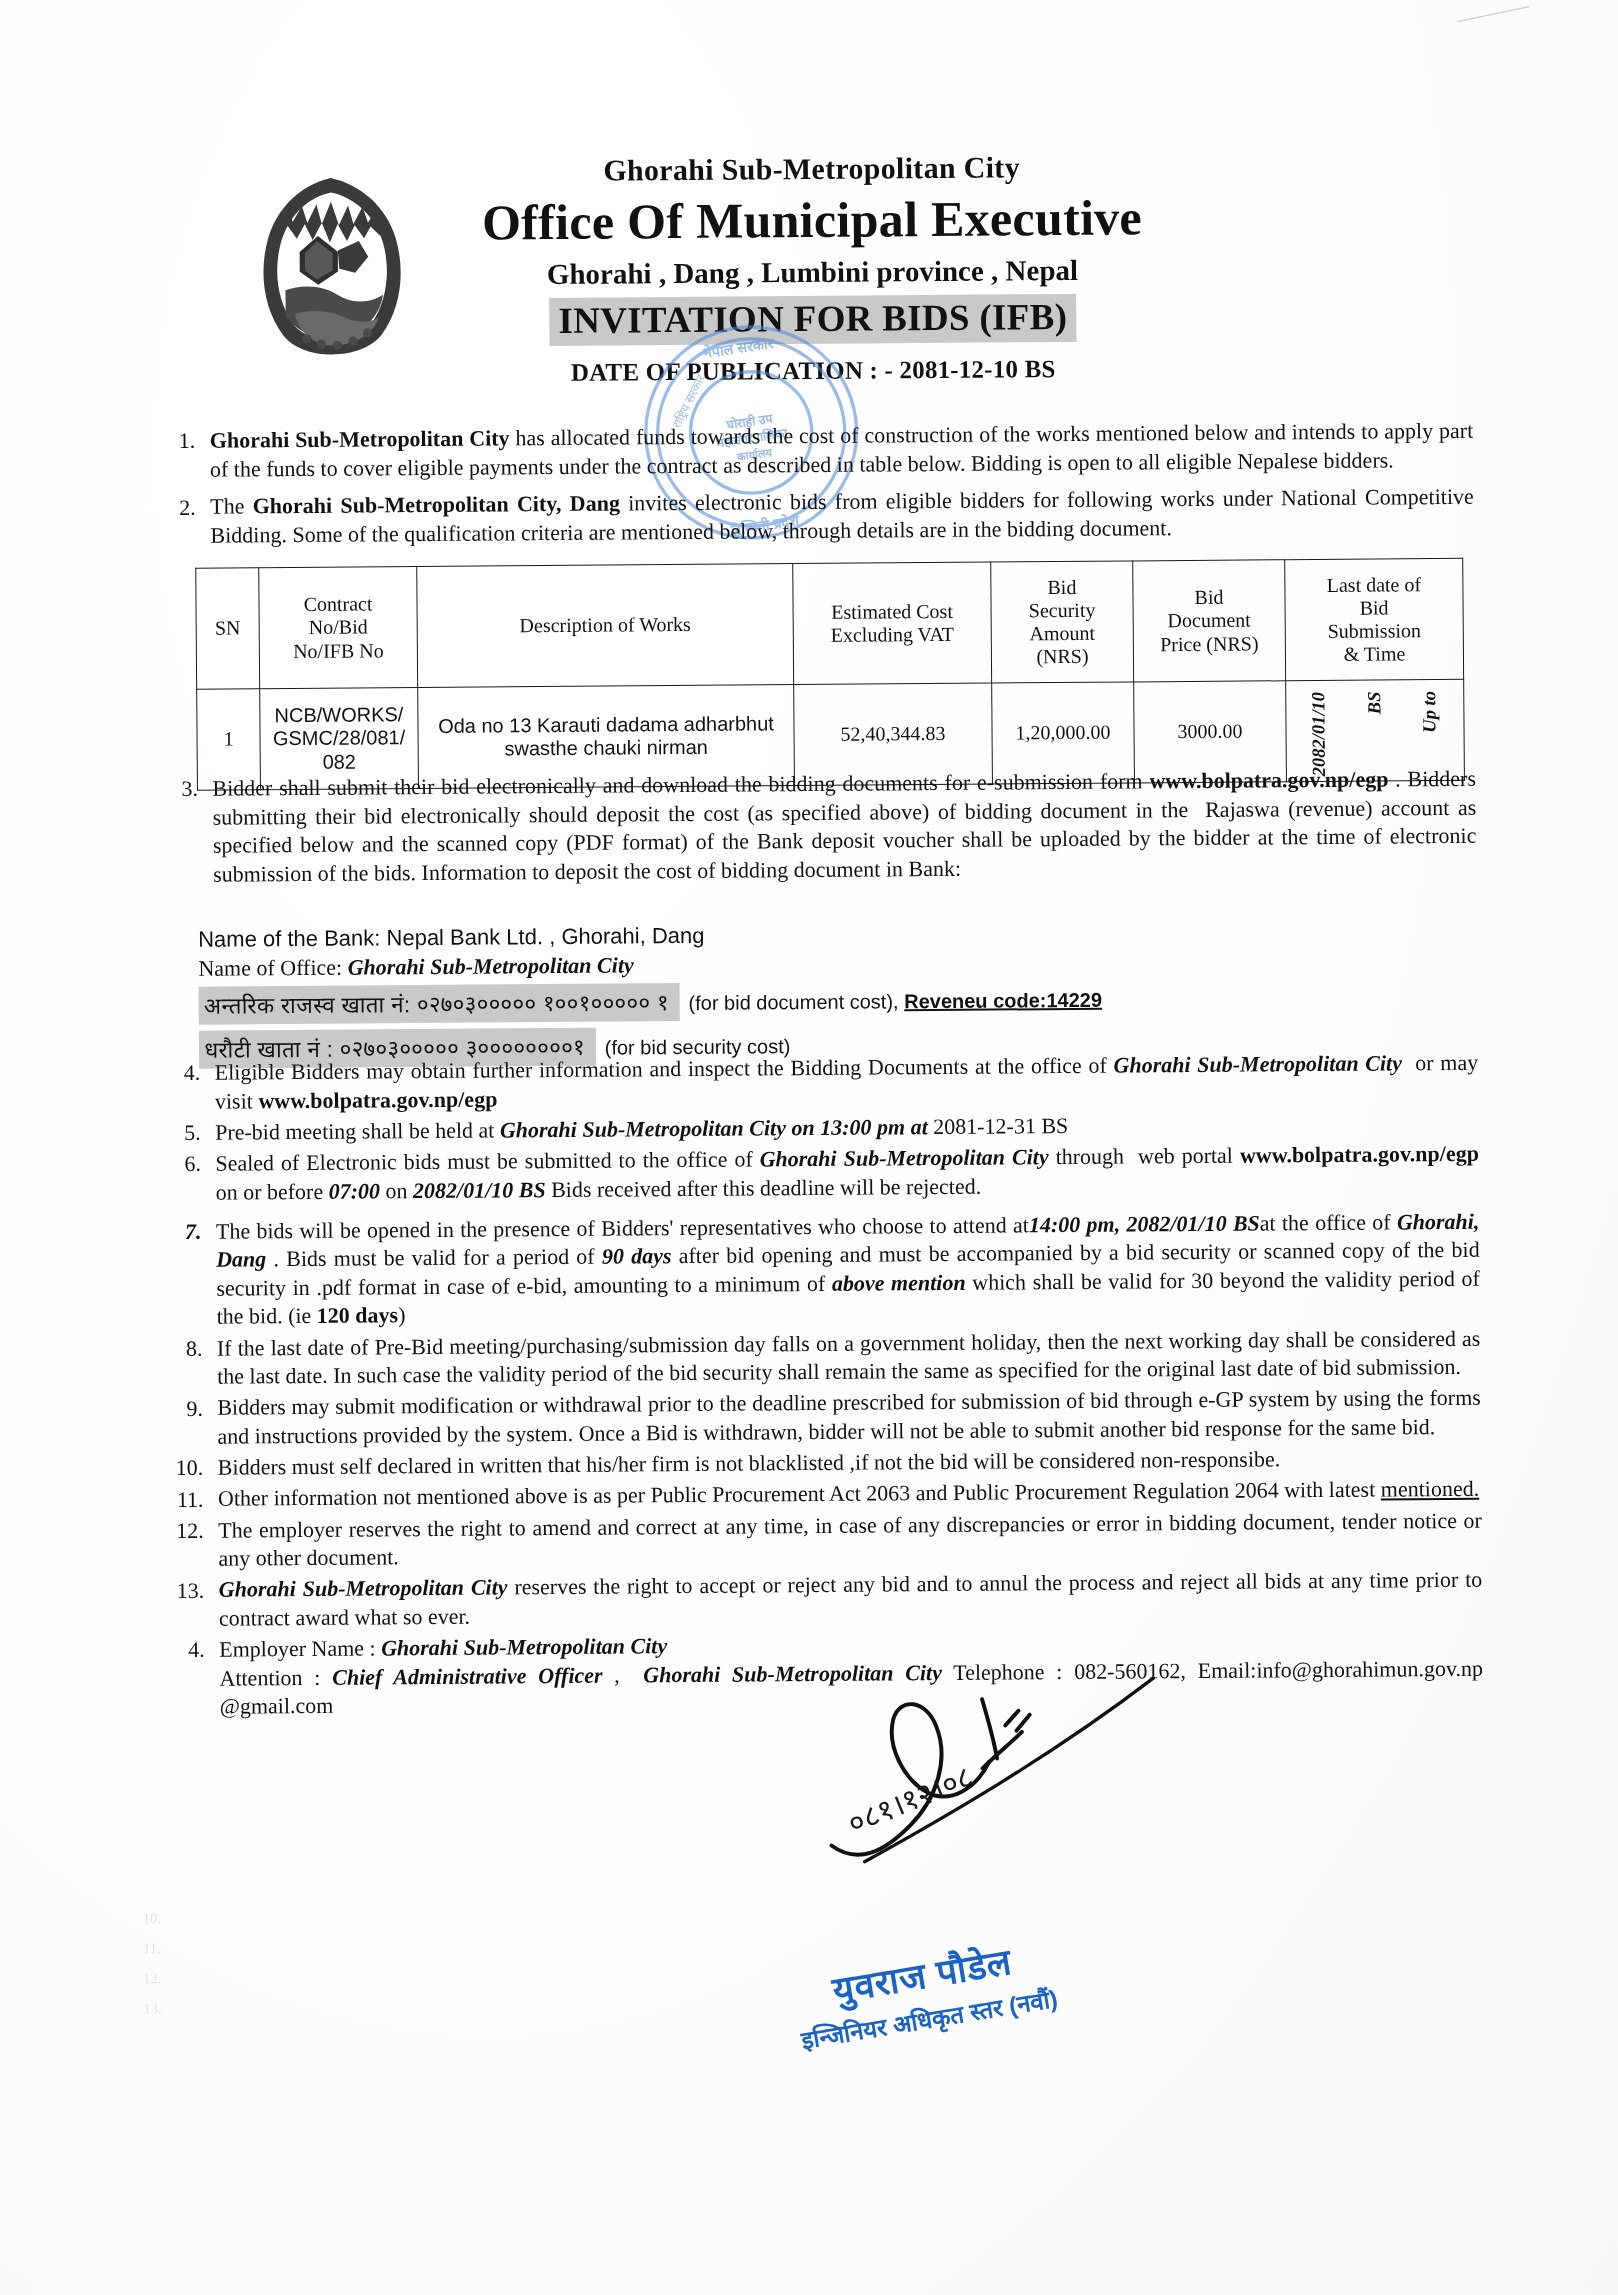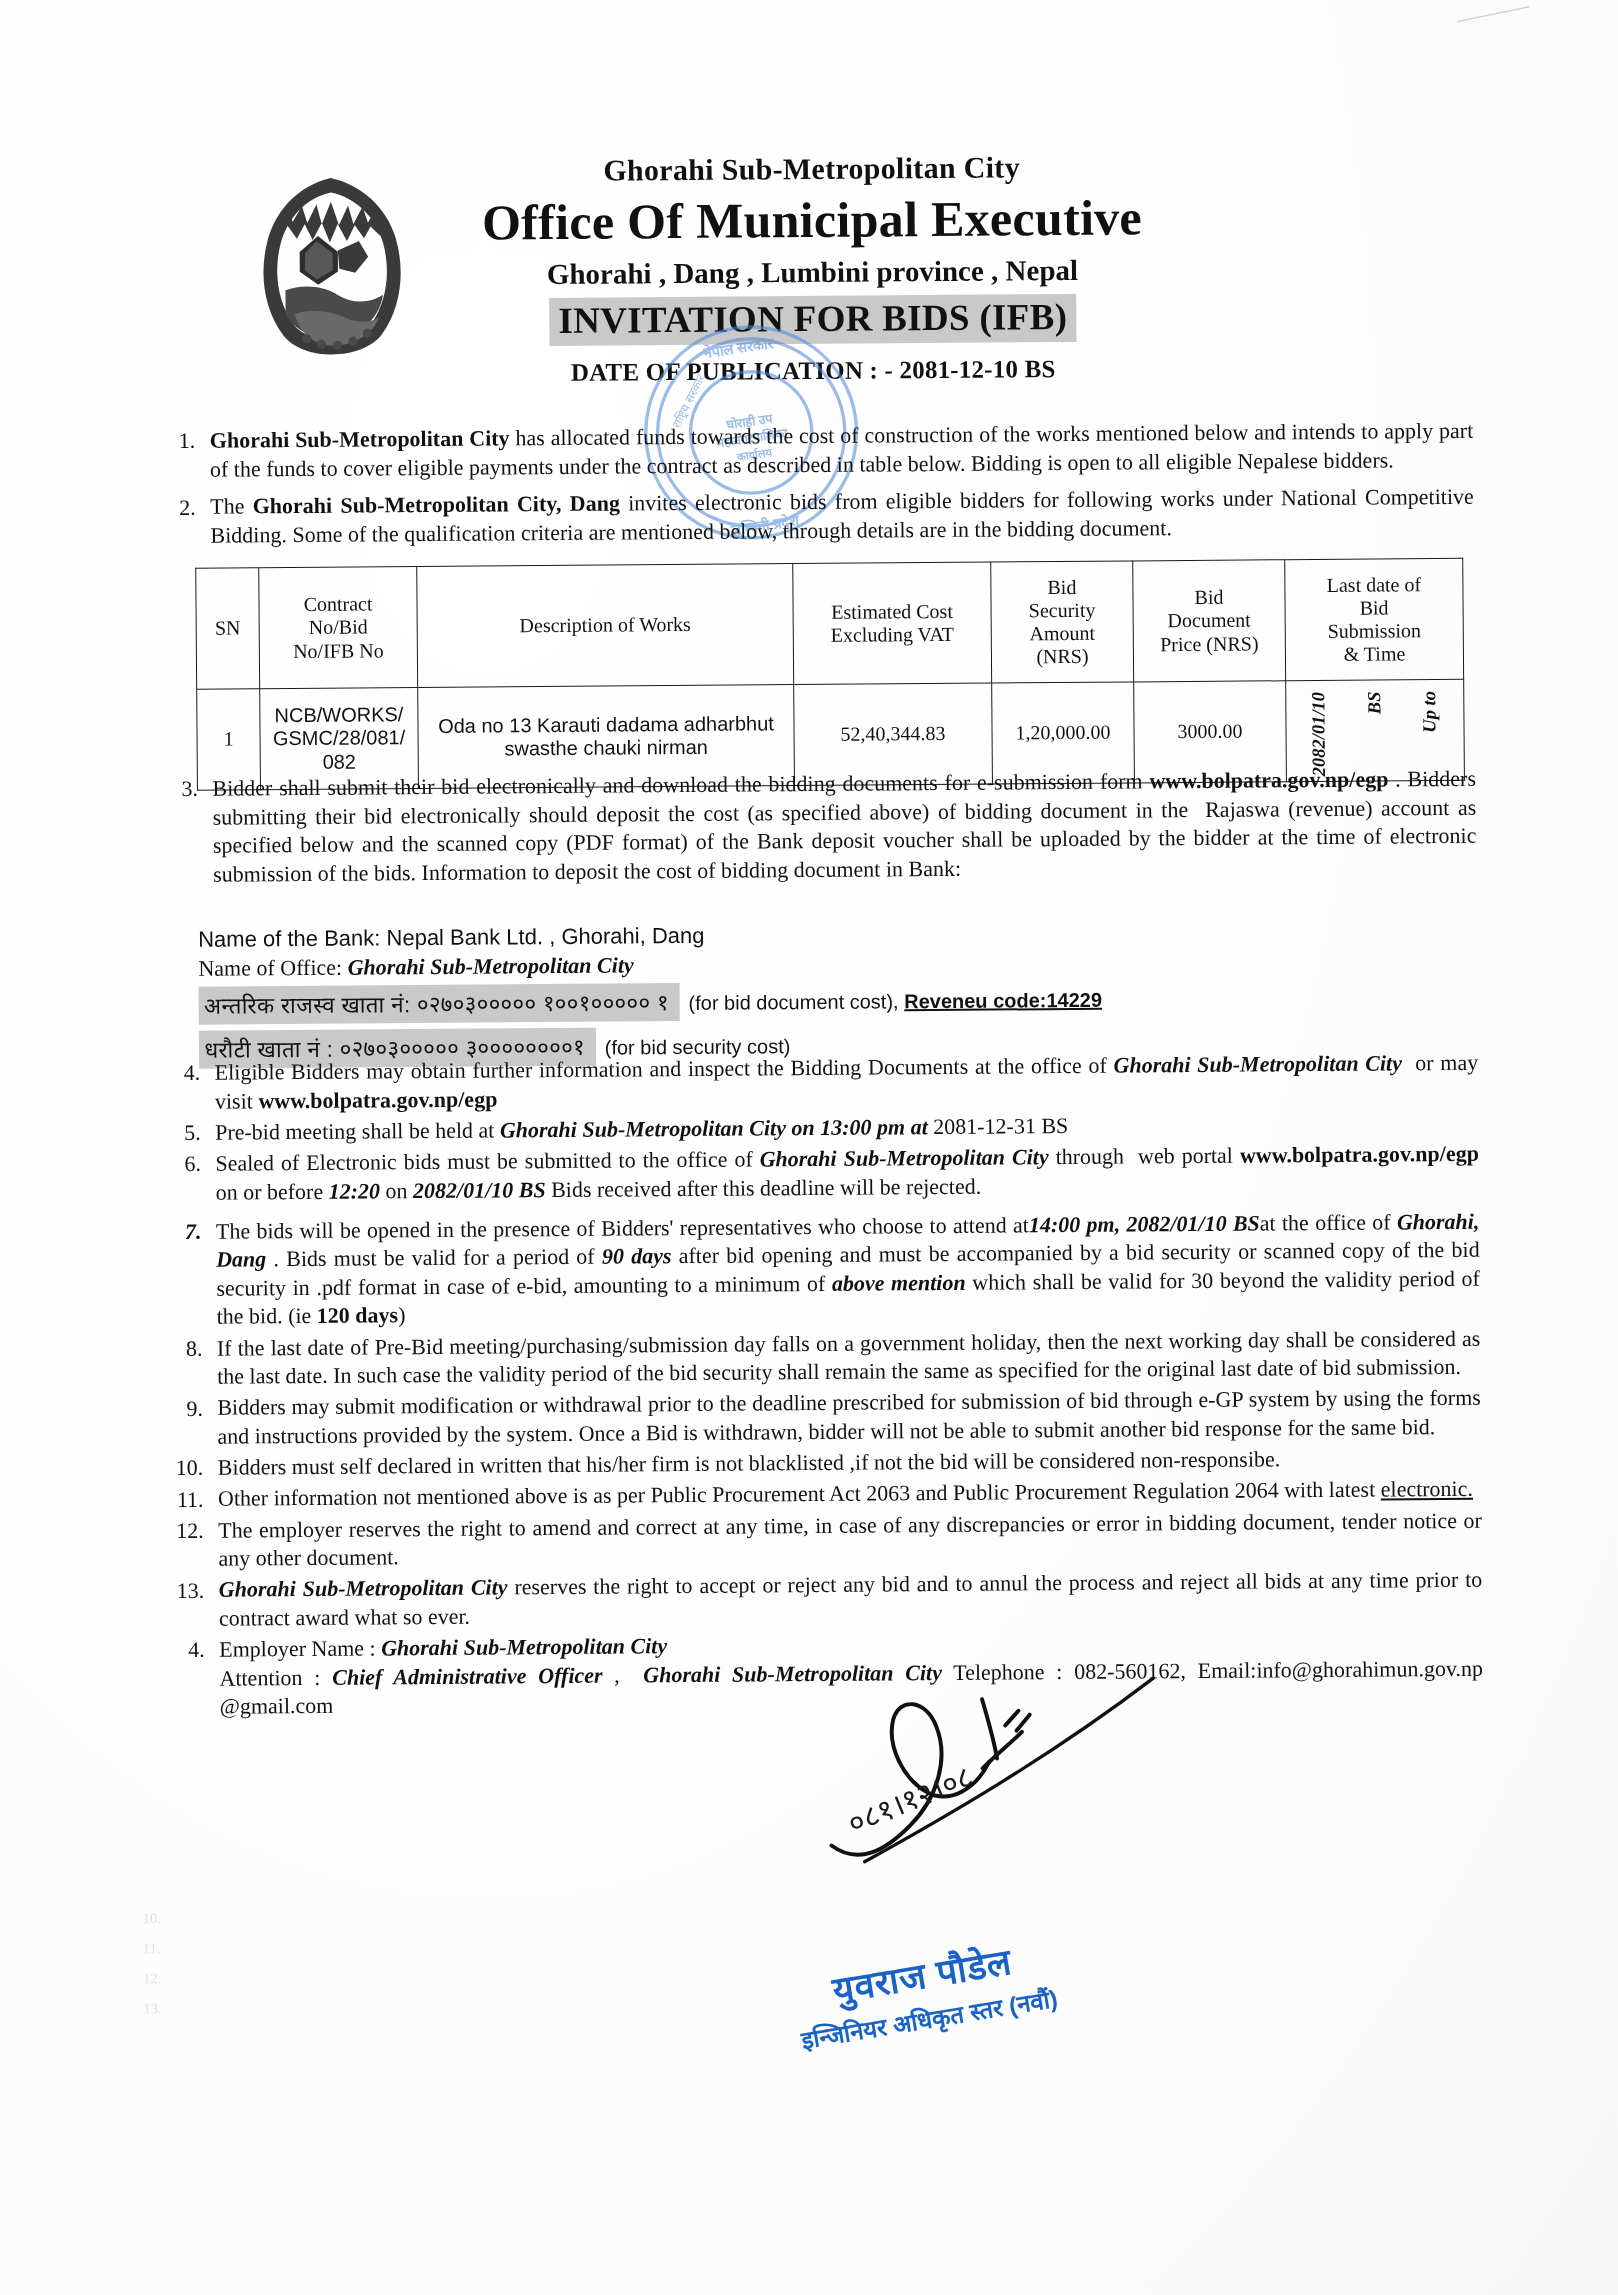--- a/index.html
+++ b/index.html
@@ -249,41 +249,41 @@
     <div class="clause">
       <div class="cl-num">4.</div>
       <div class="cl-body">Eligible Bidders may obtain further information and inspect the Bidding Documents at the office of <span class="bi">Ghorahi Sub-Metropolitan City</span>&nbsp; or may visit <span class="b">www.bolpatra.gov.np/egp</span></div>
     </div>
     <div class="clause">
       <div class="cl-num">5.</div>
       <div class="cl-body">Pre-bid meeting shall be held at <span class="bi">Ghorahi Sub-Metropolitan City on 13:00 pm at</span> 2081-12-31 BS</div>
     </div>
     <div class="clause">
       <div class="cl-num">6.</div>
-      <div class="cl-body">Sealed of Electronic bids must be submitted to the office of <span class="bi">Ghorahi Sub-Metropolitan City</span> through&nbsp; web portal <span class="b">www.bolpatra.gov.np/egp</span> on or before <span class="bi">12:20</span> on <span class="bi">2082/01/10 BS</span> Bids received after this deadline will be rejected.</div>
+      <div class="cl-body">Sealed of Electronic bids must be submitted to the office of <span class="bi">Ghorahi Sub-Metropolitan City</span> through&nbsp; web portal <span class="b">www.bolpatra.gov.np/egp</span> on or before <span class="bi">07:00</span> on <span class="bi">2082/01/10 BS</span> Bids received after this deadline will be rejected.</div>
     </div>
     <div class="clause" style="margin-top:10.5px;">
       <div class="cl-num" style="font-style:italic;font-weight:bold;">7.</div>
       <div class="cl-body">The bids will be opened in the presence of Bidders' representatives who choose to attend at<span class="bi">14:00 pm, 2082/01/10 BS</span>at the office of <span class="bi">Ghorahi, Dang</span> . Bids must be valid for a period of <span class="bi">90 days</span> after bid opening and must be accompanied by a bid security or scanned copy of the bid security in .pdf format in case of e-bid, amounting to a minimum of <span class="bi">above mention</span> which shall be valid for 30 beyond the validity period of the bid. (ie <span class="b">120 days</span>)</div>
     </div>
     <div class="clause">
       <div class="cl-num">8.</div>
       <div class="cl-body">If the last date of Pre-Bid meeting/purchasing/submission day falls on a government holiday, then the next working day shall be considered as the last date. In such case the validity period of the bid security shall remain the same as specified for the original last date of bid submission.</div>
     </div>
     <div class="clause">
       <div class="cl-num">9.</div>
       <div class="cl-body">Bidders may submit modification or withdrawal prior to the deadline prescribed for submission of bid through e-GP system by using the forms and instructions provided by the system. Once a Bid is withdrawn, bidder will not be able to submit another bid response for the same bid.</div>
     </div>
     <div class="clause">
       <div class="cl-num">10.</div>
       <div class="cl-body">Bidders must self declared in written that his/her firm is not blacklisted ,if not the bid will be considered non-responsibe.</div>
     </div>
     <div class="clause">
       <div class="cl-num">11.</div>
-      <div class="cl-body">Other information not mentioned above is as per Public Procurement Act 2063 and Public Procurement Regulation 2064 with latest <span class="u">electronic.</span></div>
+      <div class="cl-body">Other information not mentioned above is as per Public Procurement Act 2063 and Public Procurement Regulation 2064 with latest <span class="u">mentioned.</span></div>
     </div>
     <div class="clause">
       <div class="cl-num">12.</div>
       <div class="cl-body">The employer reserves the right to amend and correct at any time, in case of any discrepancies or error in bidding document, tender notice or any other document.</div>
     </div>
     <div class="clause">
       <div class="cl-num">13.</div>
       <div class="cl-body"><span class="bi">Ghorahi Sub-Metropolitan City</span> reserves the right to accept or reject any bid and to annul the process and reject all bids at any time prior to contract award what so ever.</div>
     </div>
     <div class="clause">

